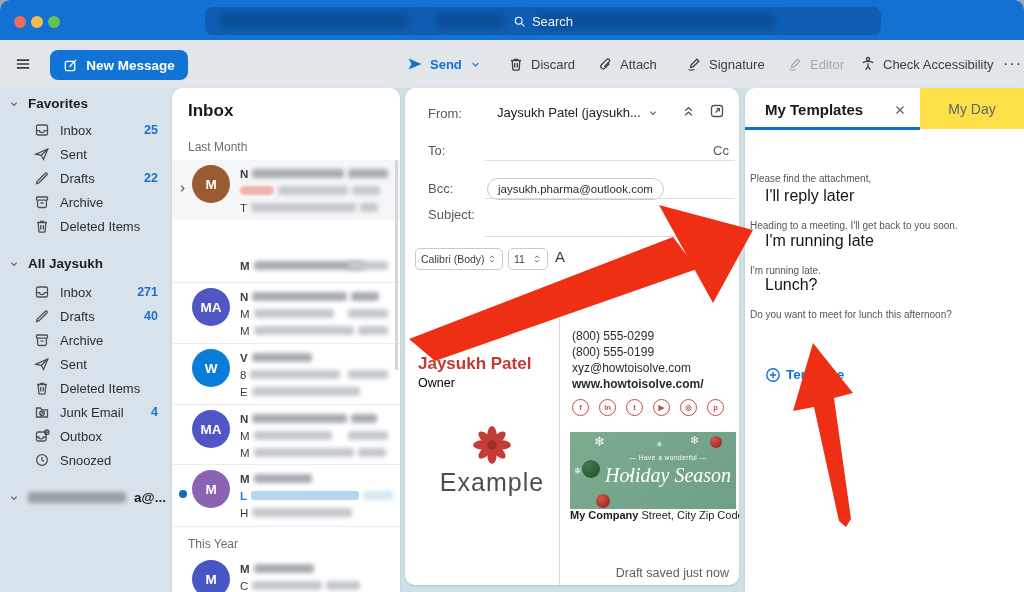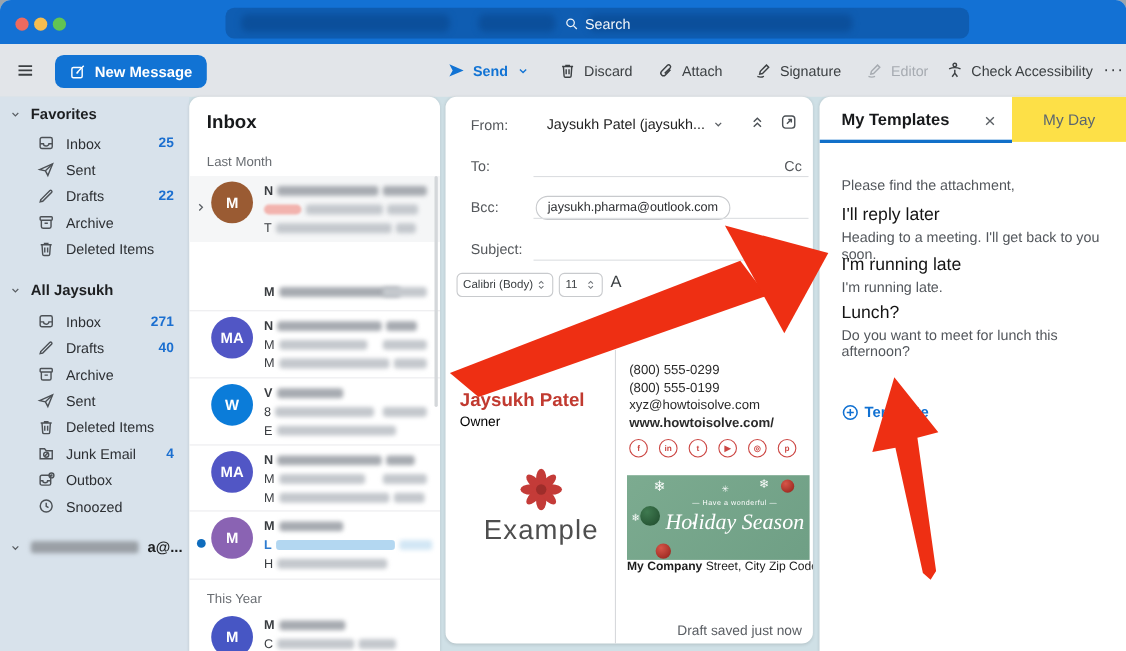--- a/index.html
+++ b/index.html
@@ -69,21 +69,21 @@
   #holiday .flake{position:absolute;color:#fff;opacity:.95;}
   #h-small{position:absolute;left:38px;top:22px;width:120px;text-align:center;font-size:6.5px;letter-spacing:.5px;}
   #h-big{position:absolute;left:30px;top:32px;width:136px;text-align:center;font-family:"Liberation Serif",serif;font-style:italic;font-size:20px;}
   .ball{position:absolute;border-radius:50%;}
   #company{left:165px;top:421px;width:169px;font-size:11px;color:#1c1c1c;white-space:nowrap;overflow:hidden;}
   #draftstatus{right:10px;top:478px;font-size:12.5px;color:#5a5e63;}
   #tpl-underline{position:absolute;left:0;top:39px;width:175px;height:3px;background:#1170c9;}
   #tpl-tab{position:absolute;left:20px;top:13px;font-size:15px;font-weight:bold;color:#17191b;}
   #myday-lbl{position:absolute;left:175px;top:0;width:104px;height:41px;display:flex;align-items:center;justify-content:center;font-size:14px;color:#5b6670;background:#fde047;}
   .tpl-t{position:absolute;left:20px;font-size:16px;color:#141414;}
-  .tpl-s{position:absolute;left:20px;font-size:13px;color:#53575c;}
+  .tpl-s{position:absolute;left:5px;font-size:10px;color:#53575c;margin-top:12px;}
   #tpl-add{position:absolute;left:20px;top:231px;display:flex;align-items:flex-start;gap:5px;color:#1171d2;font-size:13.5px;font-weight:bold;margin-top:48px;}
 
   #arrows{left:0;top:0;width:1024px;height:592px;pointer-events:none;z-index:50;}
 </style>
 </head>
 <body>
 
 <svg width="0" height="0" style="position:absolute">
   <defs>
     <symbol id="s-search" viewBox="0 0 16 16">
@@ -581,21 +581,21 @@
     <div class="abs" style="left:80px;top:48px;width:220px;height:24px"></div>
     <div class="flabel" style="left:308px;top:55px">Cc</div>
     <div class="fline" style="top:72px"></div>
 
     <div class="flabel" style="top:93px">Bcc:</div>
     <div id="bccpill">
         <span>jaysukh.pharma@outlook.com</span>
       </div>
     <div class="fline" style="top:110px"></div>
 
-    <div class="flabel" style="top:131px">Subject:</div>
+    <div class="flabel" style="top:119px">Subject:</div>
     <div class="abs" style="left:80px;top:124px;width:250px;height:24px"></div>
     <div class="fline" style="top:148px"></div>
 
     <div class="selbox" style="left:10px;top:160px;width:88px">
       <span>Calibri (Body)</span>
       <svg class="ic" width="10" height="10" style="color:#6a6e73">
           <use href="#s-stepper"></use>
         </svg>
     </div>
     <div class="selbox" style="left:103px;top:160px;width:40px">

